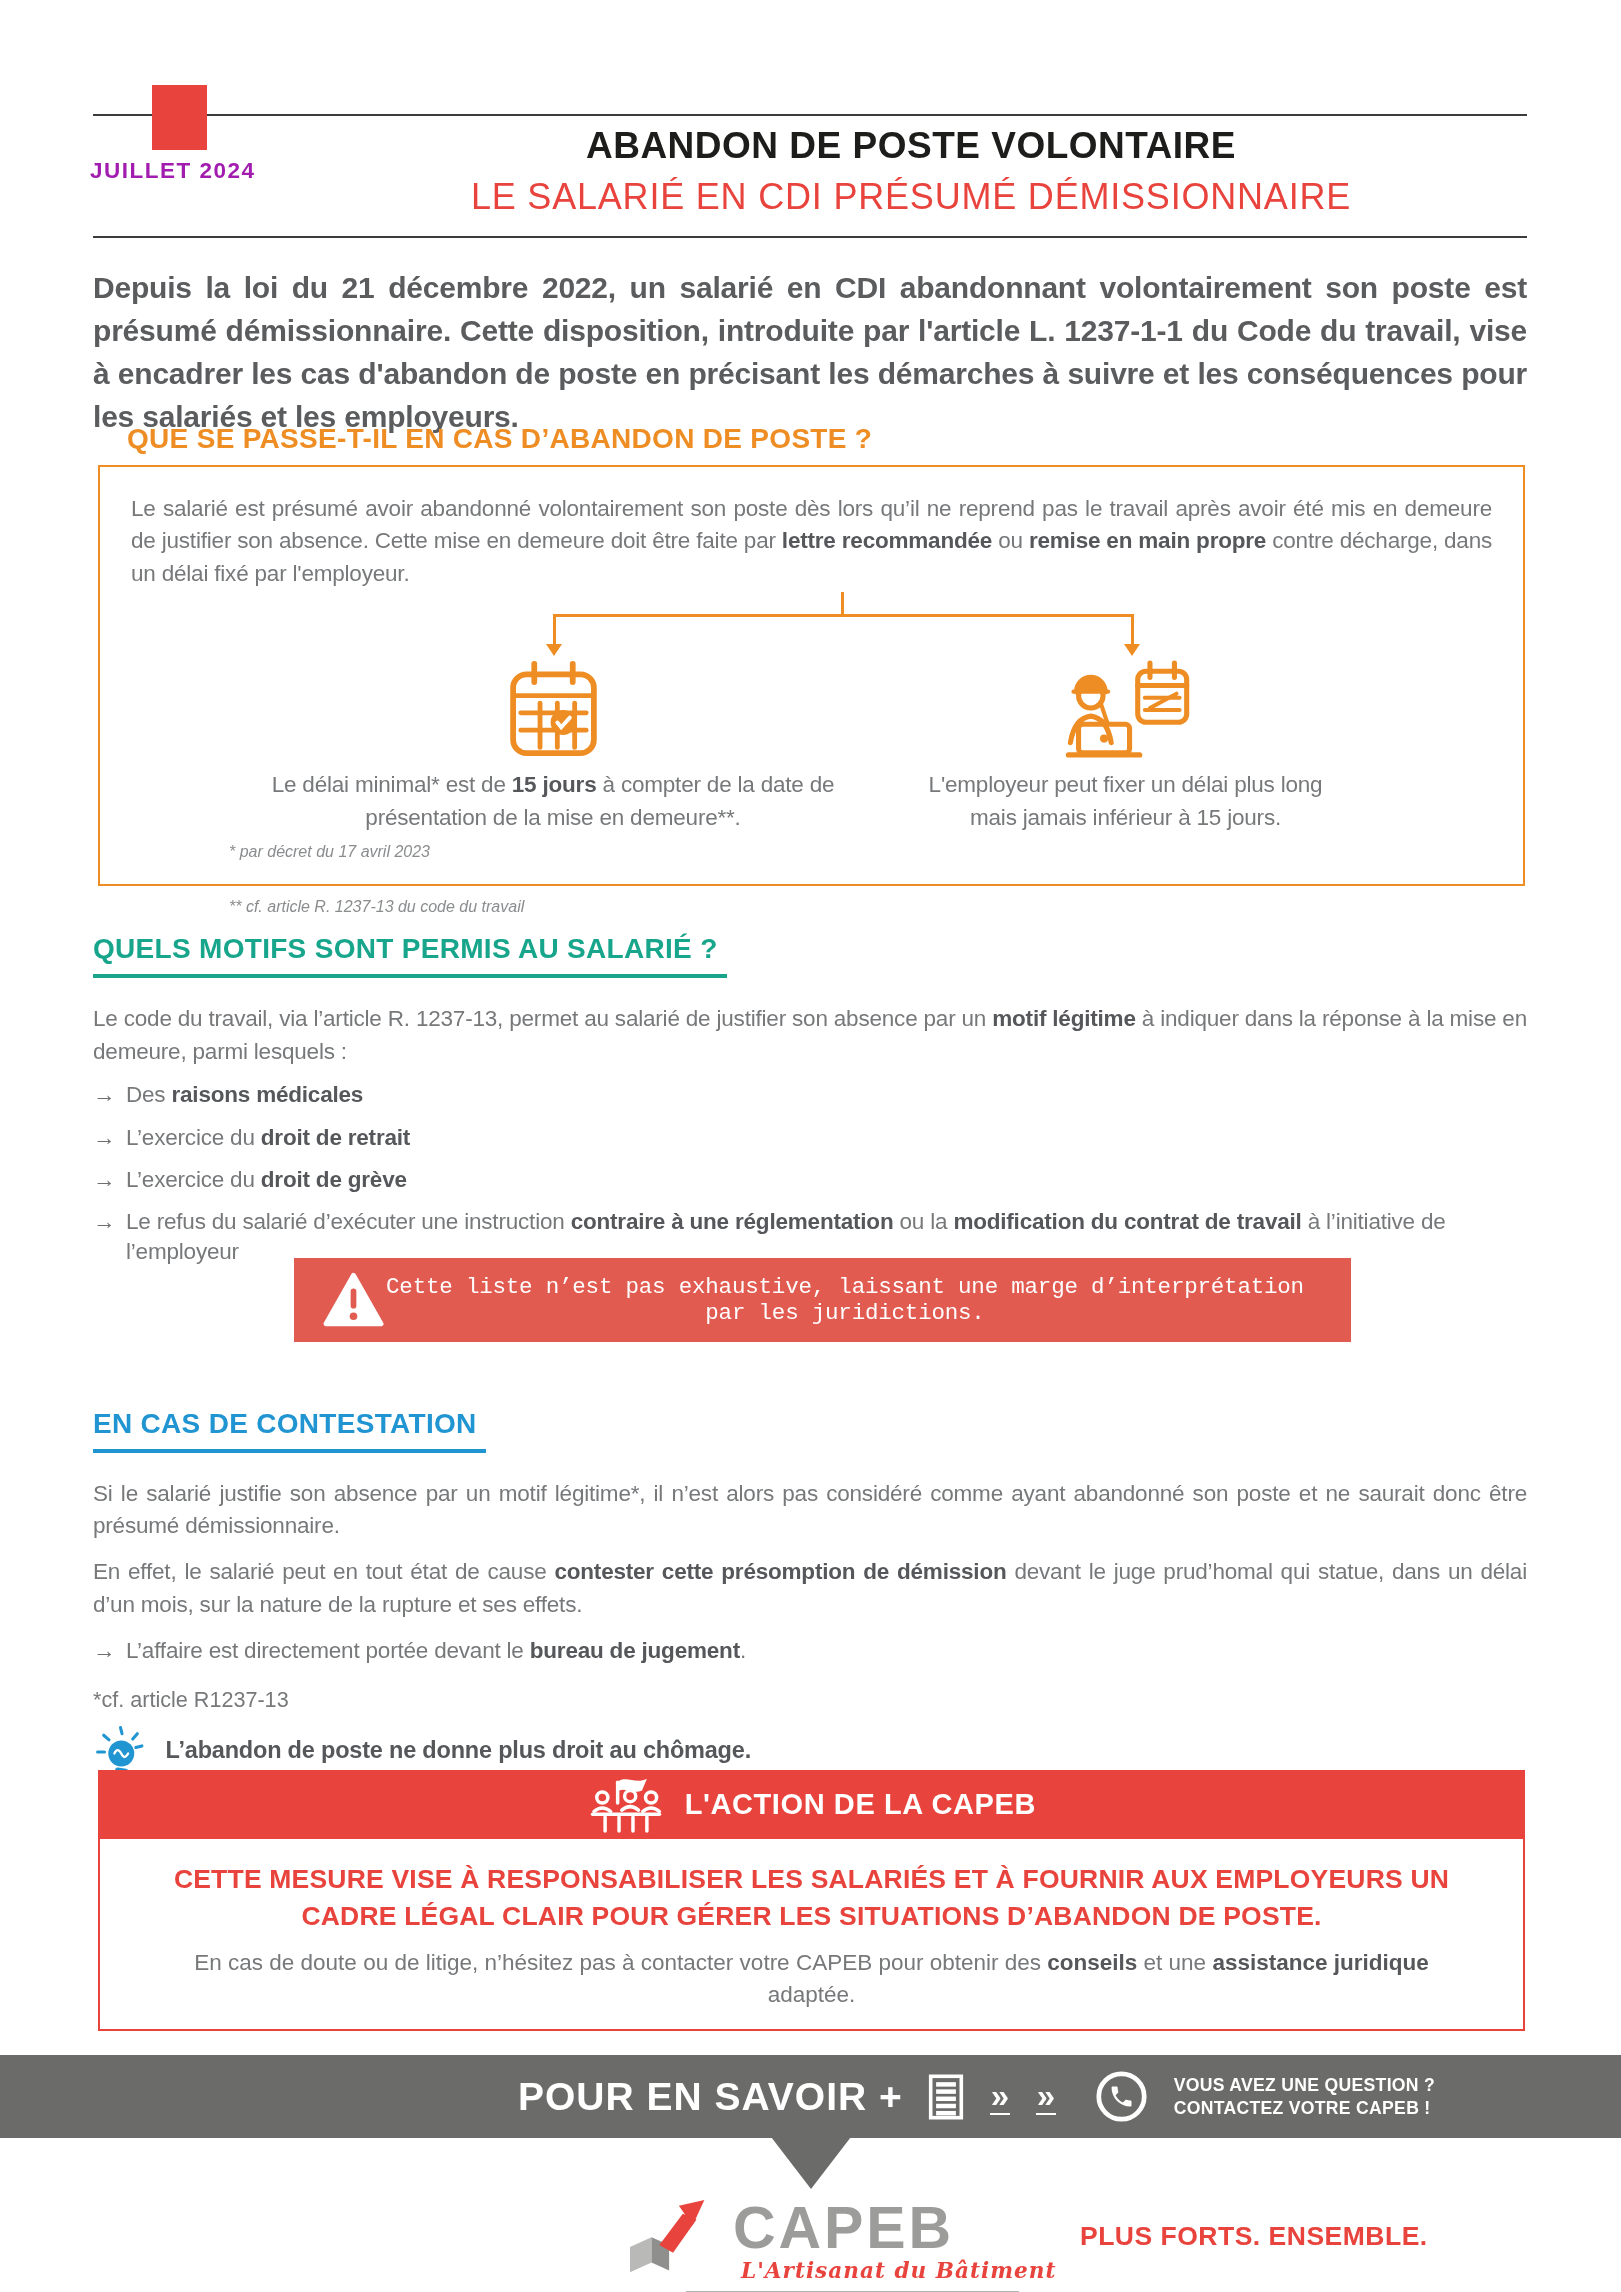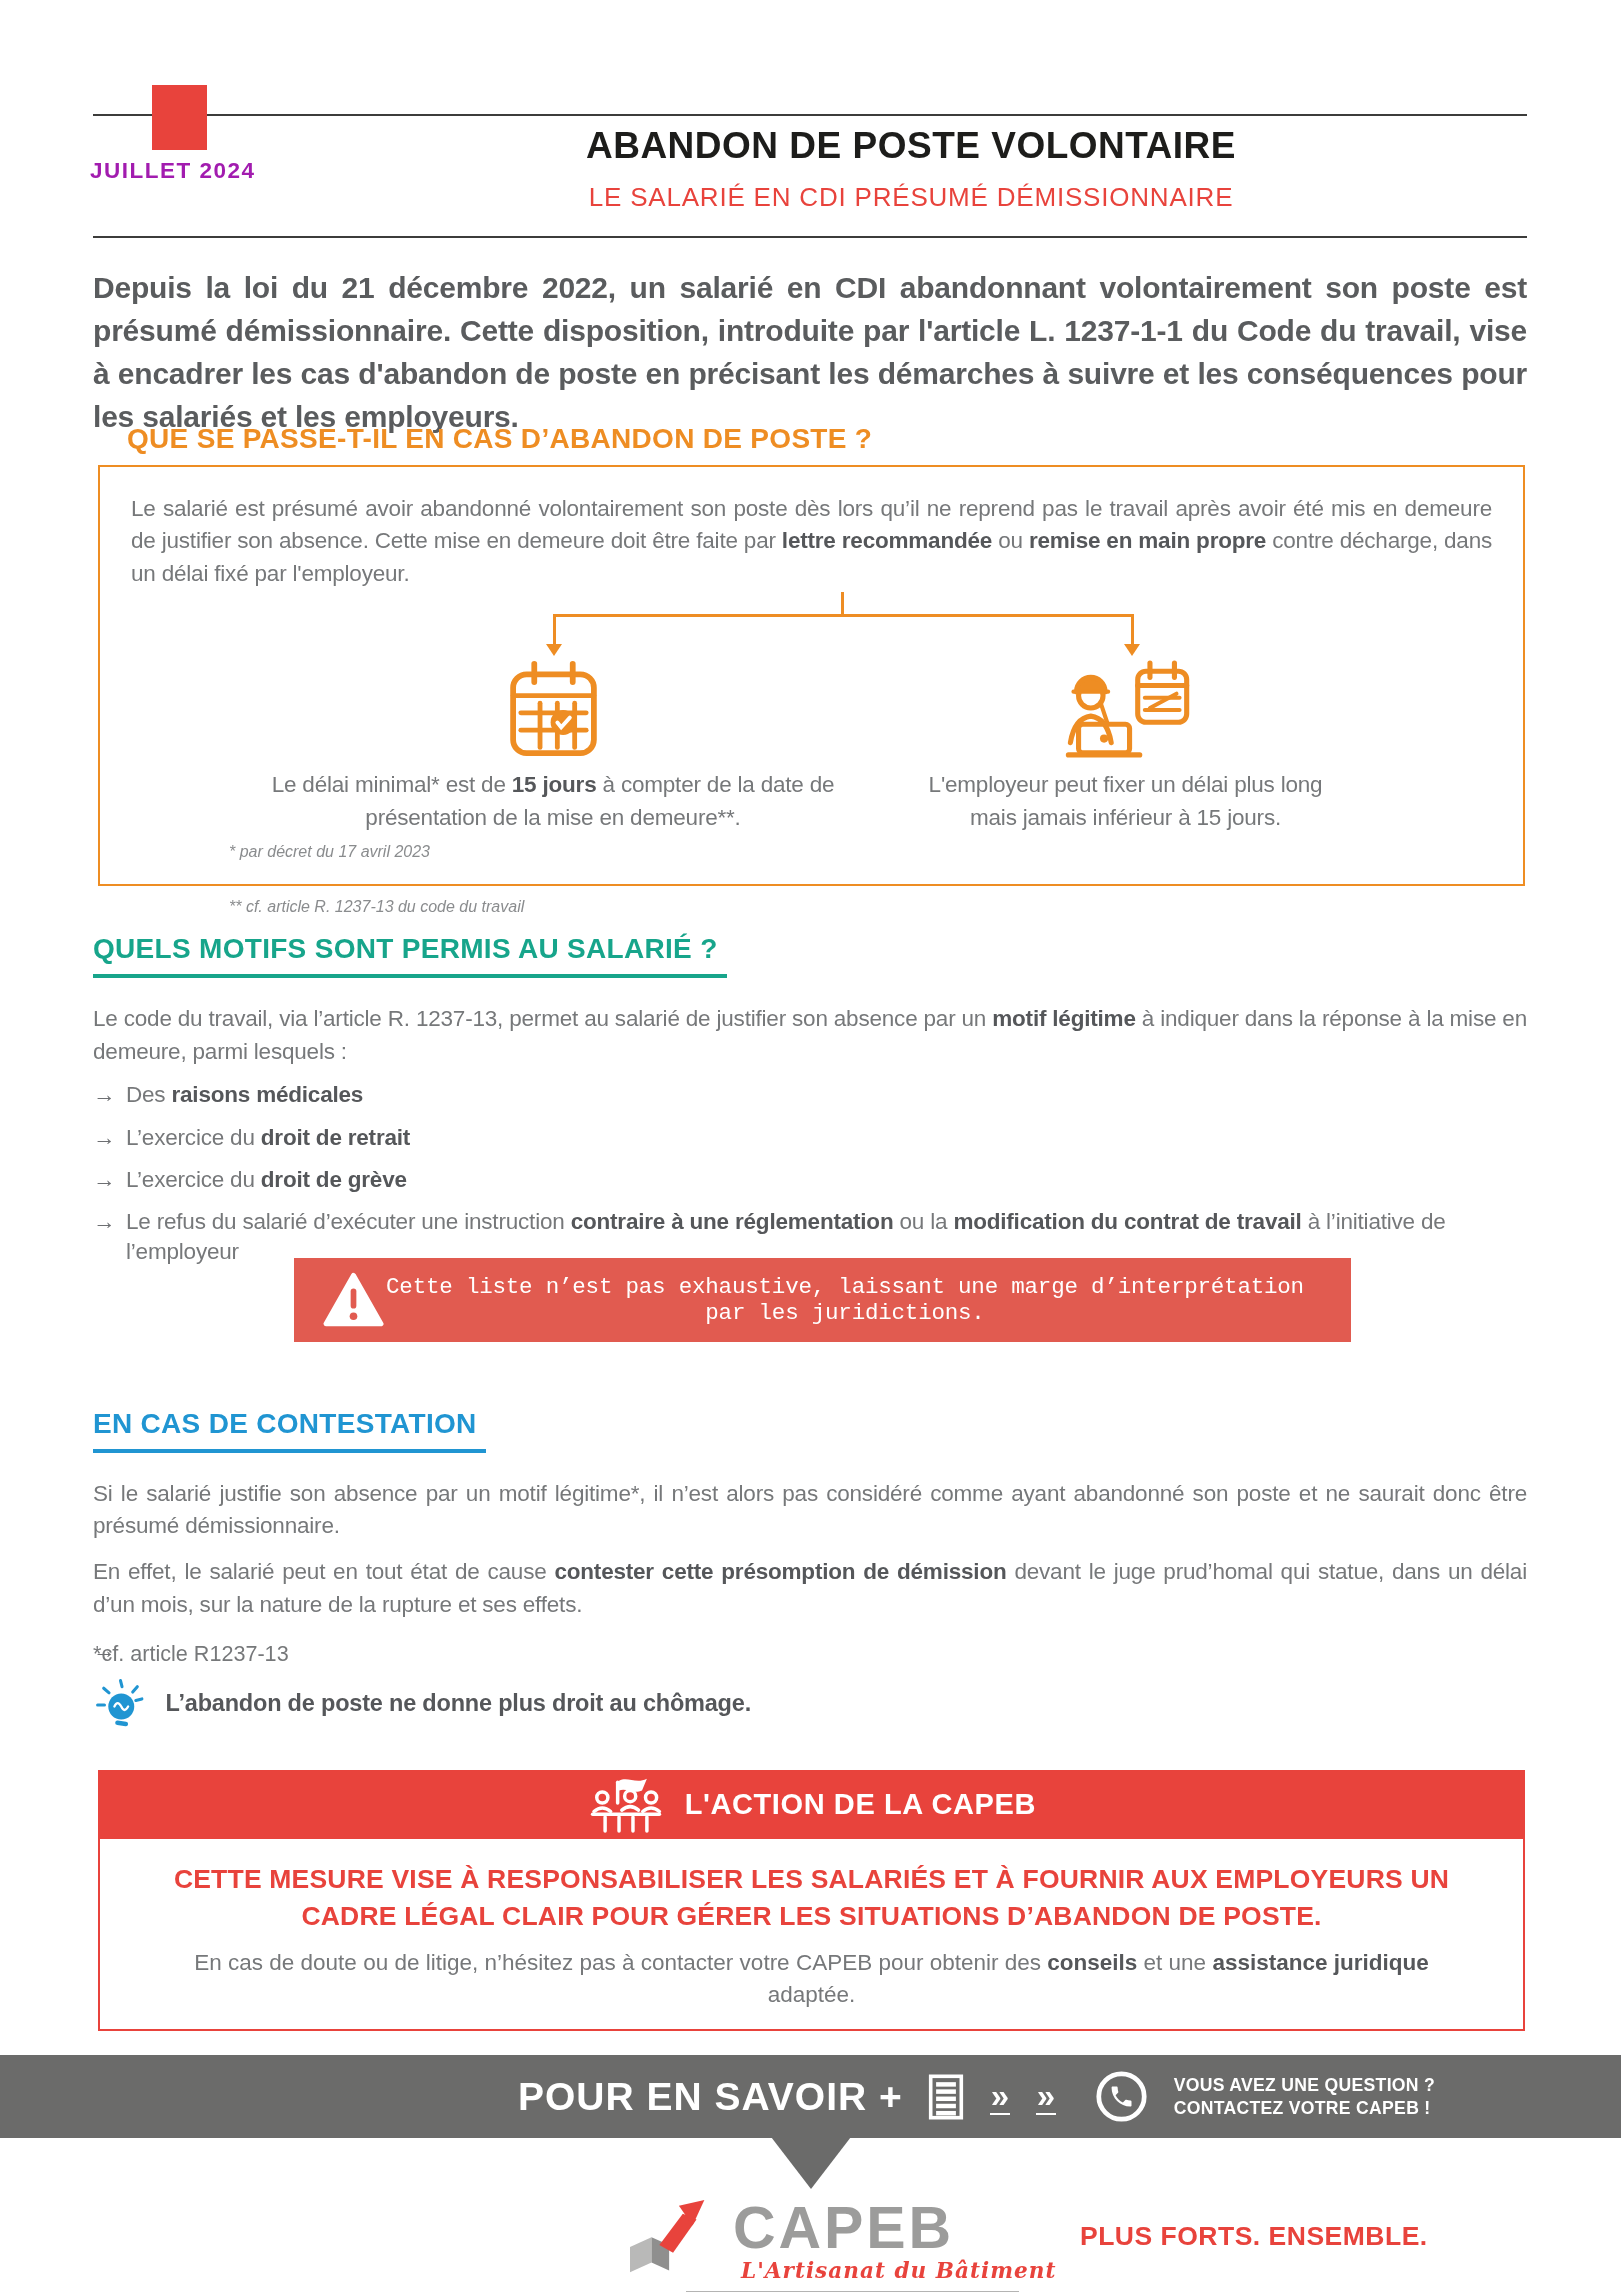--- a/index.html
+++ b/index.html
@@ -4,21 +4,21 @@
 <style>
   html,body{margin:0;padding:0;background:#fff;}
   .page{position:relative;width:1621px;height:2293px;background:#fff;overflow:hidden;
         font-family:"Liberation Sans",sans-serif;color:#76787a;}
   .rule{position:absolute;left:93px;width:1434px;height:2px;background:#3c3c3b;}
   .rule1{top:114px;} .rule2{top:236px;}
   .red-square{position:absolute;left:152px;top:85px;width:55px;height:65px;background:#e8433c;}
   .date{position:absolute;left:90px;top:158px;color:#a21caf;font-size:22.5px;font-weight:bold;letter-spacing:1.5px;}
   .titles{position:absolute;left:372px;top:125px;width:1078px;text-align:center;}
   .h1{font-size:37px;font-weight:bold;color:#1d1d1b;letter-spacing:0.5px;}
-  .h1sub{font-size:26px;color:#e8433c;margin-top:15px;letter-spacing:0.8px;}
+  .h1sub{font-size:36px;color:#e8433c;margin-top:9px;letter-spacing:0.8px;}
   .intro{position:absolute;left:93px;top:267px;width:1434px;margin:0;font-size:30px;line-height:1.43;
          text-align:justify;font-weight:bold;color:#5a5c5e;letter-spacing:-0.2px;}
   .h2{font-size:28px;font-weight:bold;letter-spacing:0.3px;}
   .s1{position:absolute;left:98px;top:423px;width:1427px;}
   .h2.orange{color:#ee8d23;margin-left:29px;}
   .obox{margin-top:10px;border:2.9px solid #ee8d23;height:417px;position:relative;}
   .boxtext{margin:0;padding:25.5px 31px 0;font-size:22.5px;line-height:1.45;text-align:justify;letter-spacing:-0.2px;}
   .b{font-weight:bold;color:#55575a;}
   .conn{position:absolute;background:#ee8d23;}
   .stem{left:741px;top:125px;width:2.9px;height:23.5px;}
@@ -178,20 +178,21 @@
     </svg>
     <div class="wtext">Cette liste n’est pas exhaustive, laissant une marge d’interprétation par les juridictions.</div>
   </div>
 
   <section class="s3">
     <div class="h2 blue">EN CAS DE CONTESTATION</div>
     <p class="p1">Si le salarié justifie son absence par un motif légitime*, il n’est alors pas considéré comme ayant abandonné son poste et ne saurait donc être présumé démissionnaire.</p>
     <p class="p2"><span>En effet, le salarié peut en tout état de cause </span><span class="b">contester cette présomption de démission</span><span> devant le juge prud’homal qui statue, dans un délai d’un mois, sur la nature de la rupture et ses effets.</span></p>
     <div class="bullet">
       <span class="arr">→</span>
+      <span><span>L’affaire est directement portée devant le </span><span class="b">bureau de jugement</span><span>.</span></span>
     </div>
     <div class="fn3">*cf. article R1237-13</div>
     <div class="tip">
       <svg class="bulb-svg" viewBox="0 0 72 72">
         <g stroke="#2095d2" stroke-width="4" stroke-linecap="round">
           <line x1="36" y1="6" x2="38" y2="14"></line>
           <line x1="14" y1="16" x2="21" y2="22"></line>
           <line x1="58" y1="14" x2="52" y2="21"></line>
           <line x1="6" y1="38" x2="15" y2="38"></line>
           <line x1="64" y1="30" x2="56" y2="32"></line>

